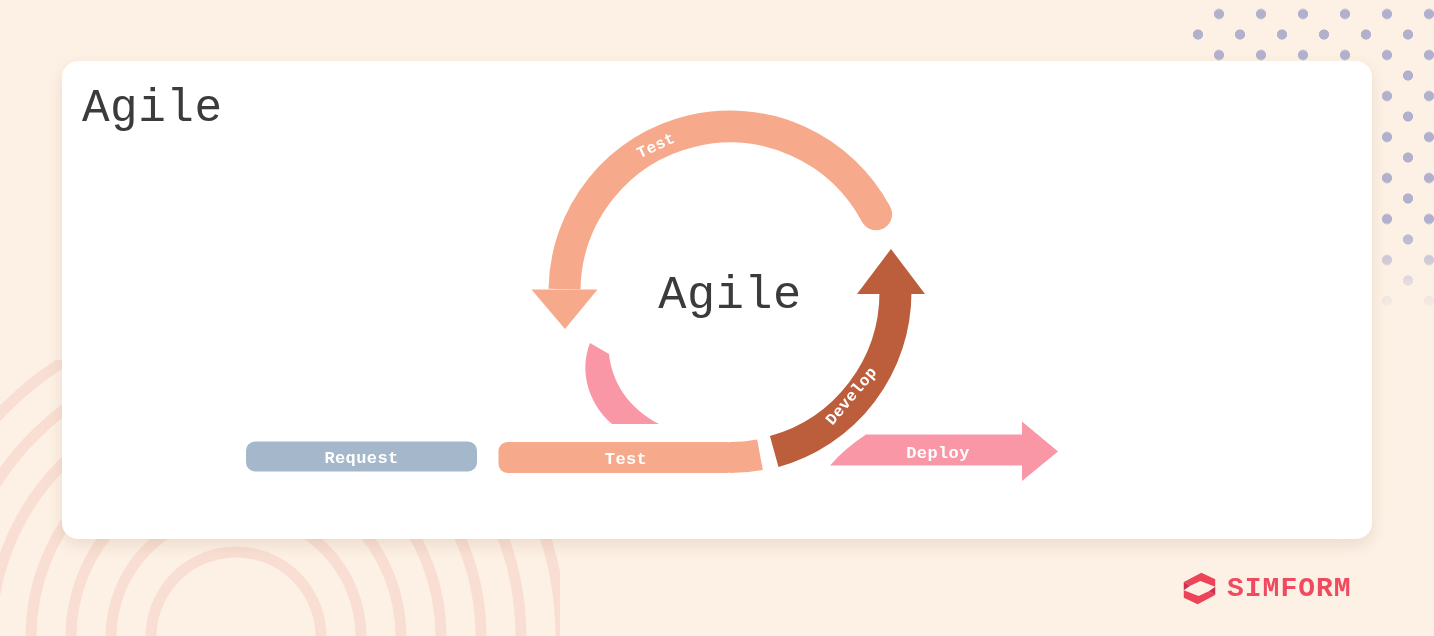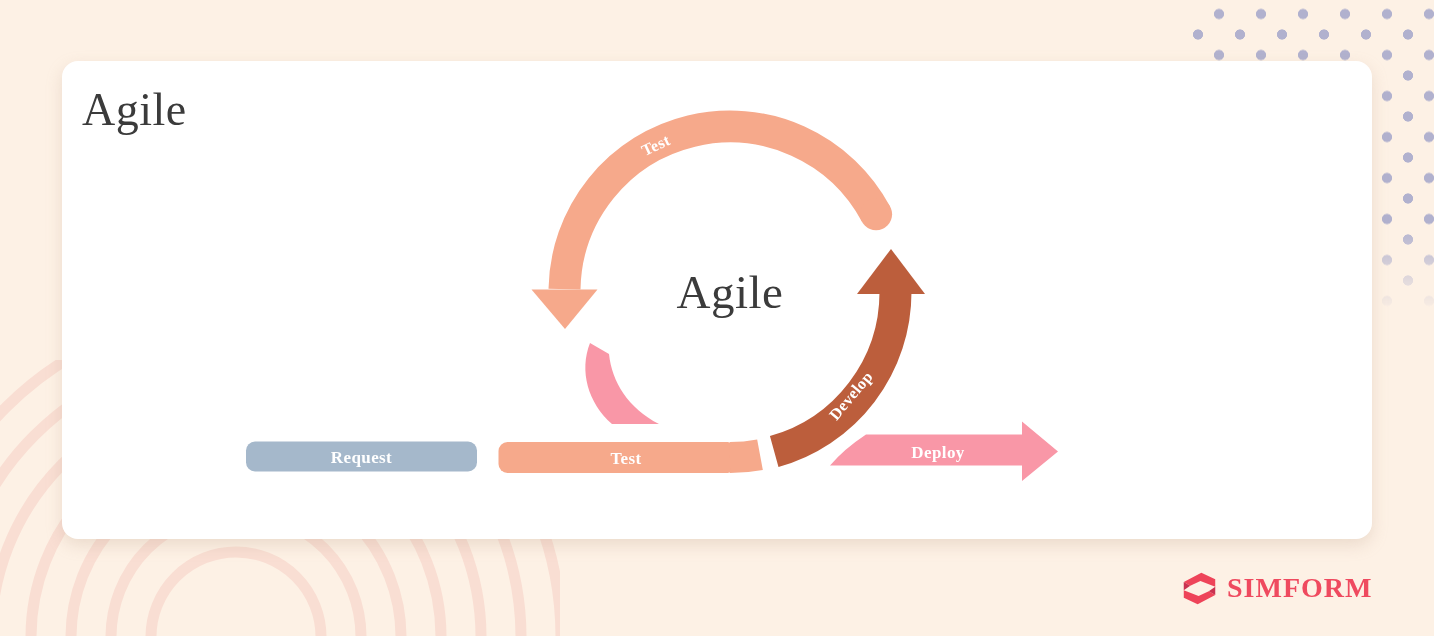--- a/index.html
+++ b/index.html
@@ -1,20 +1,20 @@
 <!DOCTYPE html>
 <html><head>
 <meta charset="utf-8">
 <style>
   html,body{margin:0;padding:0;}
   body{width:1434px;height:636px;overflow:hidden;}
   .stage{
     position:relative;width:1434px;height:636px;overflow:hidden;
     background:#fdf1e5;
-    font-family:Liberation Serif, serif;
+    font-family:Liberation Mono, monospace;
   }
   
   .dots{
     position:absolute;left:1190px;top:0;width:244px;height:312px;
     background-image:
       radial-gradient(circle, #b1b1ce 4.8px, rgba(177,177,206,0) 5.4px),
       radial-gradient(circle, #b1b1ce 4.8px, rgba(177,177,206,0) 5.4px);
     background-size:42px 41px, 42px 41px;
     background-position:8px -6.5px, -13px 14px;
     -webkit-mask-image:linear-gradient(180deg,#000 72%,transparent 100%);

